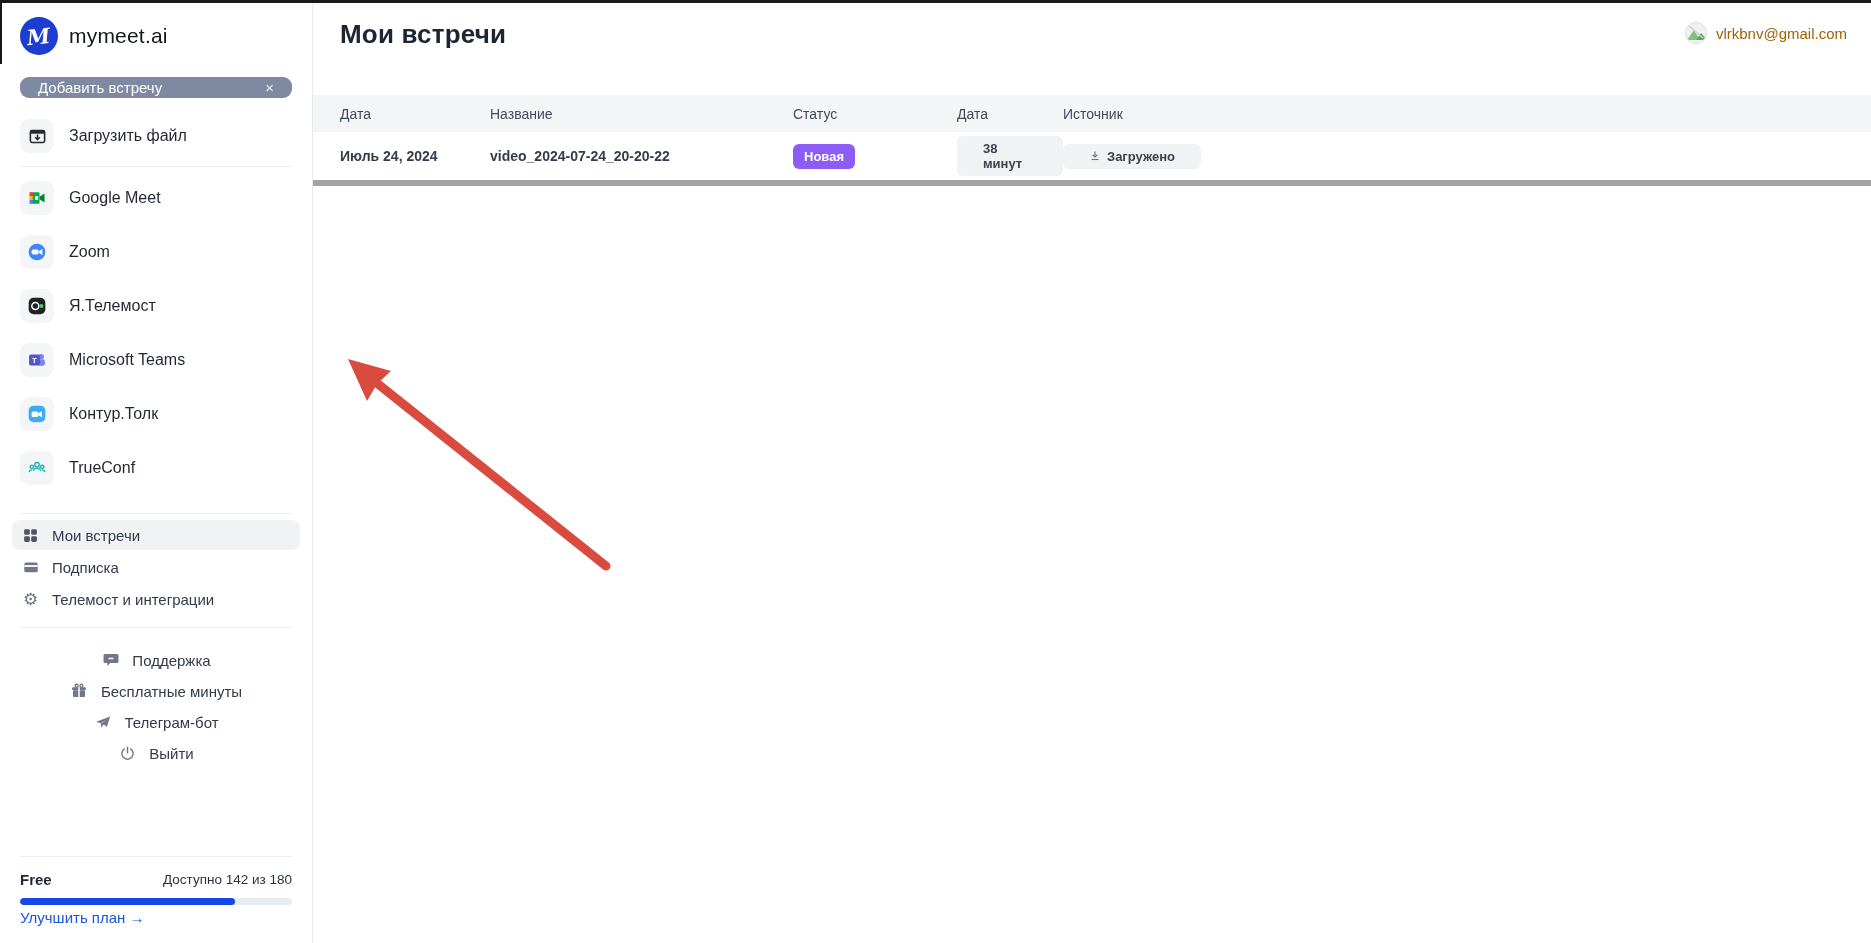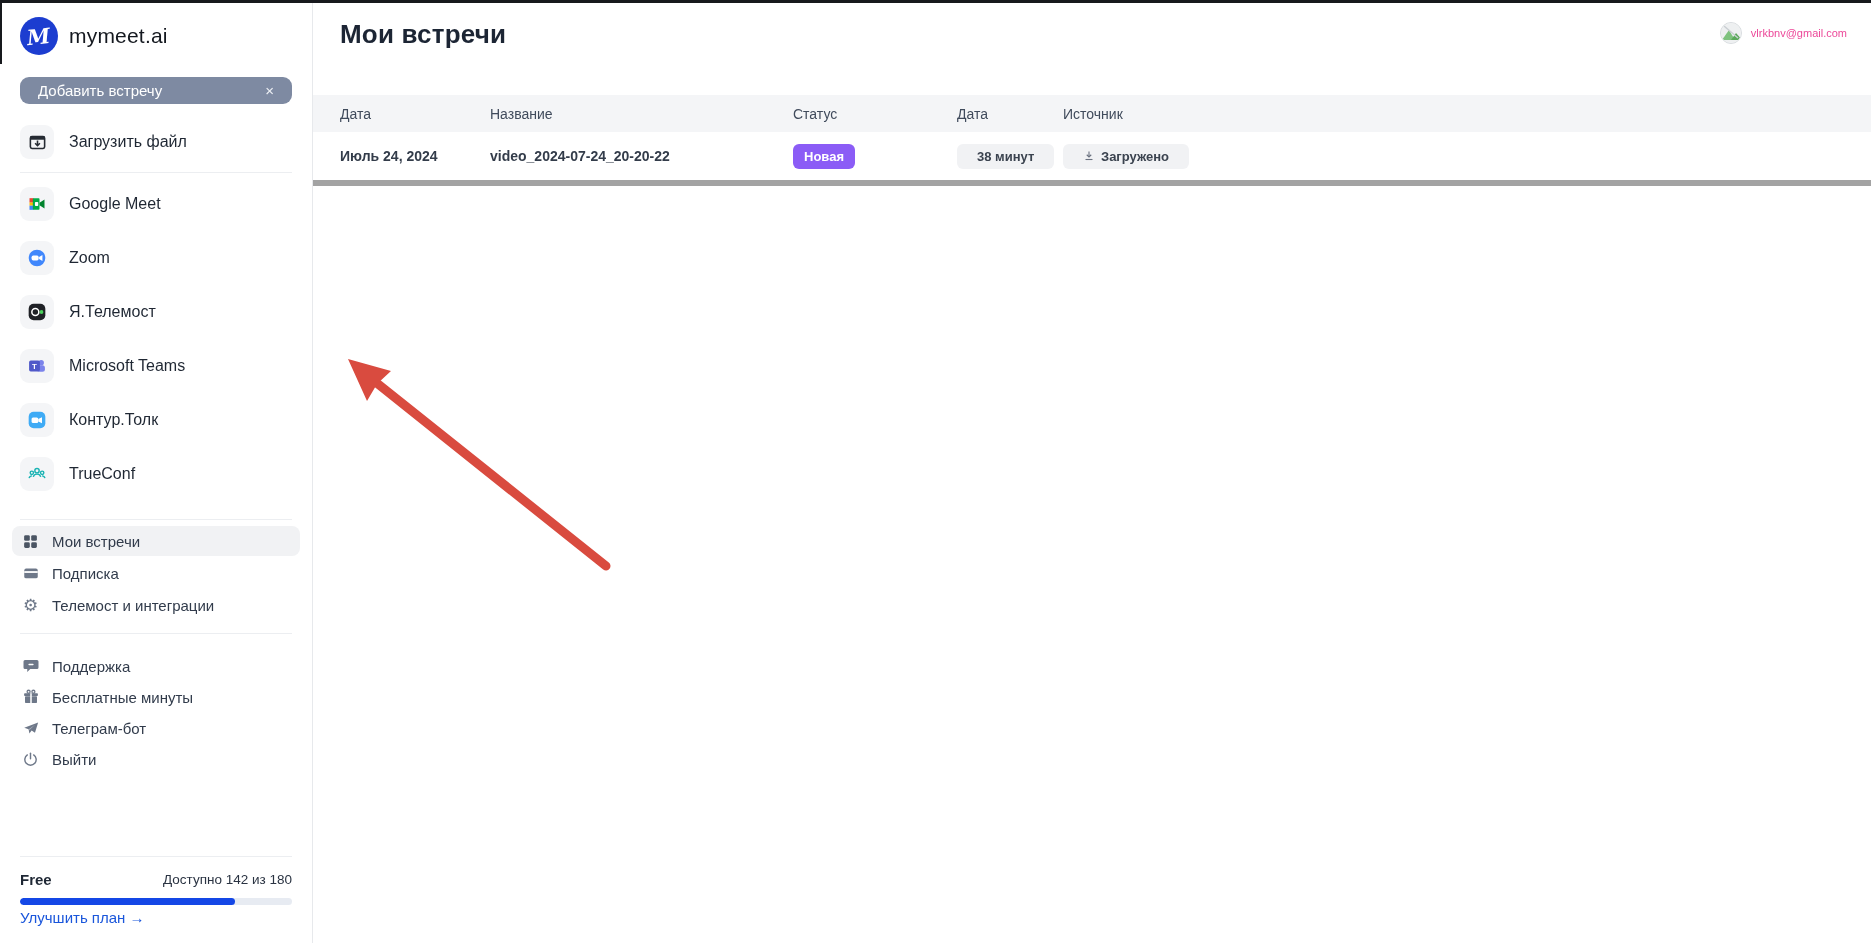--- a/index.html
+++ b/index.html
@@ -21,21 +21,21 @@
   }
   .logo-row { display:flex; align-items:center; gap:11px; padding:16px 0 0; height:56px; margin-bottom:21px; cursor:pointer; }
   .logo-circle {
     width:38px; height:38px; border-radius:50%; background:#1c3dd0;
     display:flex; align-items:center; justify-content:center; flex:0 0 auto;
   }
   .logo-circle span { color:#fff; font-family:"DejaVu Serif", serif; font-style:italic; font-weight:bold; font-size:21px; transform:rotate(-6deg); }
   .brand-name { font-size:21px; color:#14181f; letter-spacing:.2px;text-align:center; }
 
   .add-btn {
-    height:27px; background:#7e8aa2; border:none; border-radius:9px;
+    height:21px; background:#7e8aa2; border:none; border-radius:9px;
     color:#fff; font-size:15px; font-family:inherit;
     display:flex; align-items:center; justify-content:space-between;
     padding:0 14px 0 18px; cursor:pointer; width:100%;
   }
   .add-btn .close-x { font-size:15px; color:#eef1f5; padding:2px 4px; }
 
   .src-item { display:flex; align-items:center; gap:15px; height:44px; cursor:pointer; }
   .src-item.first { margin-top:16px; }
   .icon-box {
     width:34px; height:34px; border-radius:9px; background:#f4f5f7;
@@ -52,52 +52,52 @@
   .src-list { margin-top:9px; display:flex; flex-direction:column; gap:10px; }
 
   .nav-list { margin:6px -8px 0; display:flex; flex-direction:column; gap:2px; }
   .nav-item {
     display:flex; align-items:center; gap:12px; height:30px; padding:0 9px;
     border-radius:8px; cursor:pointer; font-size:15px; color:#313b4b;
   }
   .nav-item.active { background:#f1f2f4; }
   .nav-ic { width:19px; height:19px; display:flex; align-items:center; justify-content:center; flex:0 0 auto; color:#6e7889; font-size:17px; line-height:1; }
 
-  .support-list { margin:17px -8px 12px; display:flex; flex-direction:column; gap:1px; }
+  .support-list { margin:17px -8px 12px; display:flex; flex-direction:column; gap:1px;align-items:center; }
 
   .spacer { flex:1 1 auto; }
 
   .plan { padding:12px 0 16px; }
   .plan-top { display:flex; align-items:center; justify-content:space-between; height:20px; }
   .plan-name { font-size:15px; font-weight:bold; color:#1e2734; }
   .plan-quota { font-size:13.5px; color:#2a3342; }
   .plan-bar { margin-top:9px; height:7px; border-radius:4px; background:#e7ebf2; overflow:hidden; }
   .plan-fill { height:100%; background:#1447e6; border-radius:4px; }
   .plan-link { margin-top:4px; font-size:15px; color:#1a56db; cursor:pointer; display:inline-block; }
 
   
   .main { position:absolute; top:0; left:313px; right:0; bottom:0; background:#fff; }
   .page-title { font-size:26px; font-weight:600; color:#1c2534; padding:19px 0 0 27px; letter-spacing:.2px; }
   .account { position:absolute; top:22px; right:24px; display:flex; align-items:center; gap:9px; cursor:pointer; }
   .avatar { width:22px; height:22px; border-radius:50%; background:#f0f2f3; border:1px solid #d9dde0; overflow:hidden; position:relative; }
   .avatar svg { position:absolute; bottom:-1px; left:-1px; }
-  .account-email { font-size:11px; color:#ec4899; }
+  .account-email { font-size:15px; color:#a16207; }
 
   .grid-cols { display:grid; grid-template-columns:150px 303px 164px 106px 1fr; align-items:center; padding-left:27px; }
   .thead { position:absolute; top:95px; left:0; right:0; height:37px; background:#f4f5f7; }
   .thead .th { font-size:14px; color:#404b5c; }
   .trow { position:absolute; top:132px; left:0; right:0; height:54px; background:#fff; border-bottom:6px solid #a3a3a3; cursor:pointer;font-weight:bold; }
   .cell { font-size:14px; color:#333c4a; }
   .badge {
     display:inline-flex; align-items:center; justify-self:start;
     background:#8b5cf6; color:#fff; font-size:13px; padding:5px 11px; border-radius:6px;
   }
   .pill {
     display:inline-flex; align-items:center; gap:6px; justify-self:start;
-    background:#f1f2f4; color:#3b434f; font-size:13px; padding:5px 20px; border-radius:6px;
+    background:#f1f2f4; color:#3b434f; font-size:13px; padding:5px 26px; border-radius:6px;
   }
 
   .arrow-overlay { position:absolute; top:0; left:0; width:1871px; height:943px; pointer-events:none; z-index:40; }
 </style>
 </head>
 <body>
 
 <div class="top-edge"></div>
 <div class="left-edge"></div>
 

